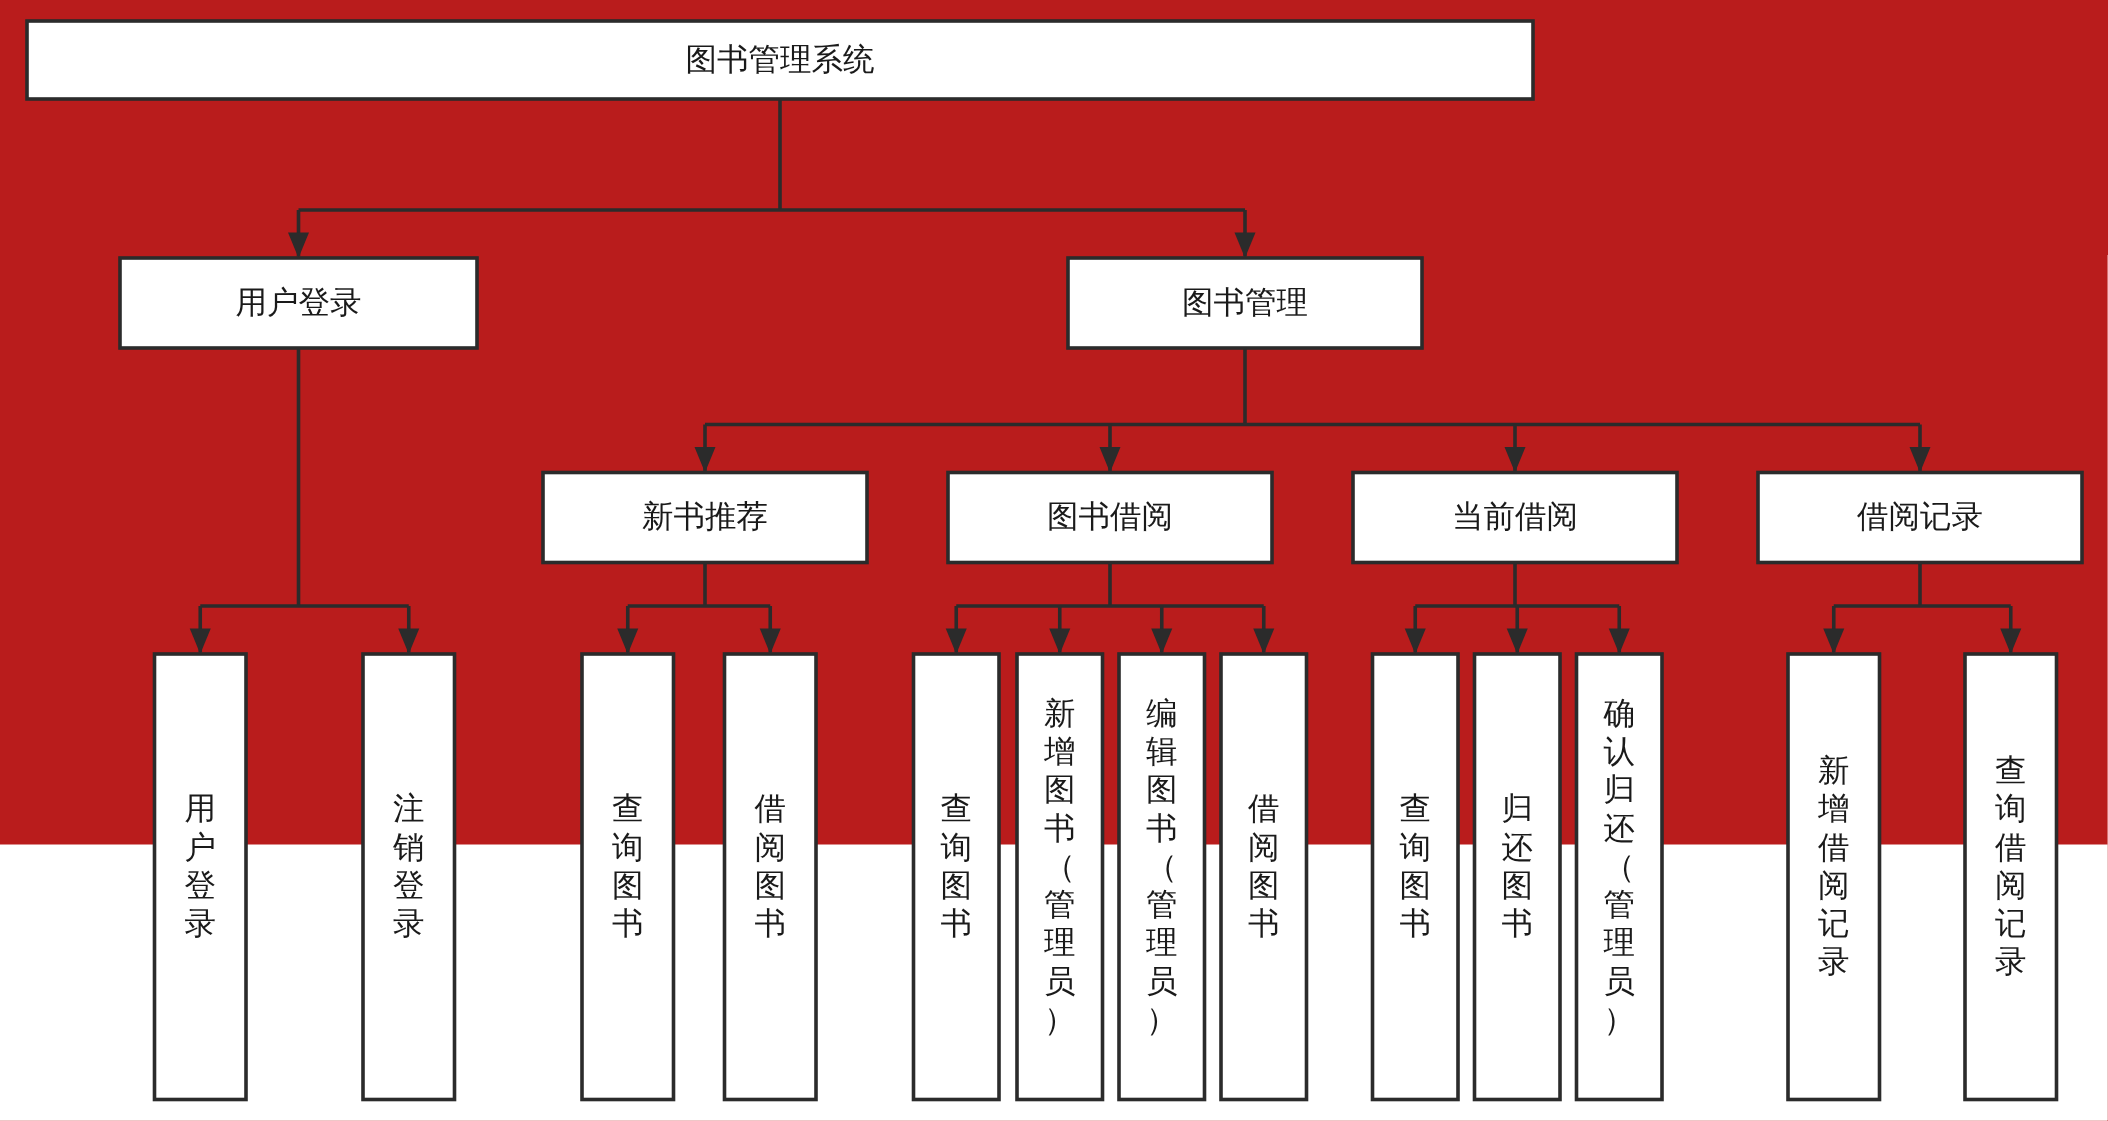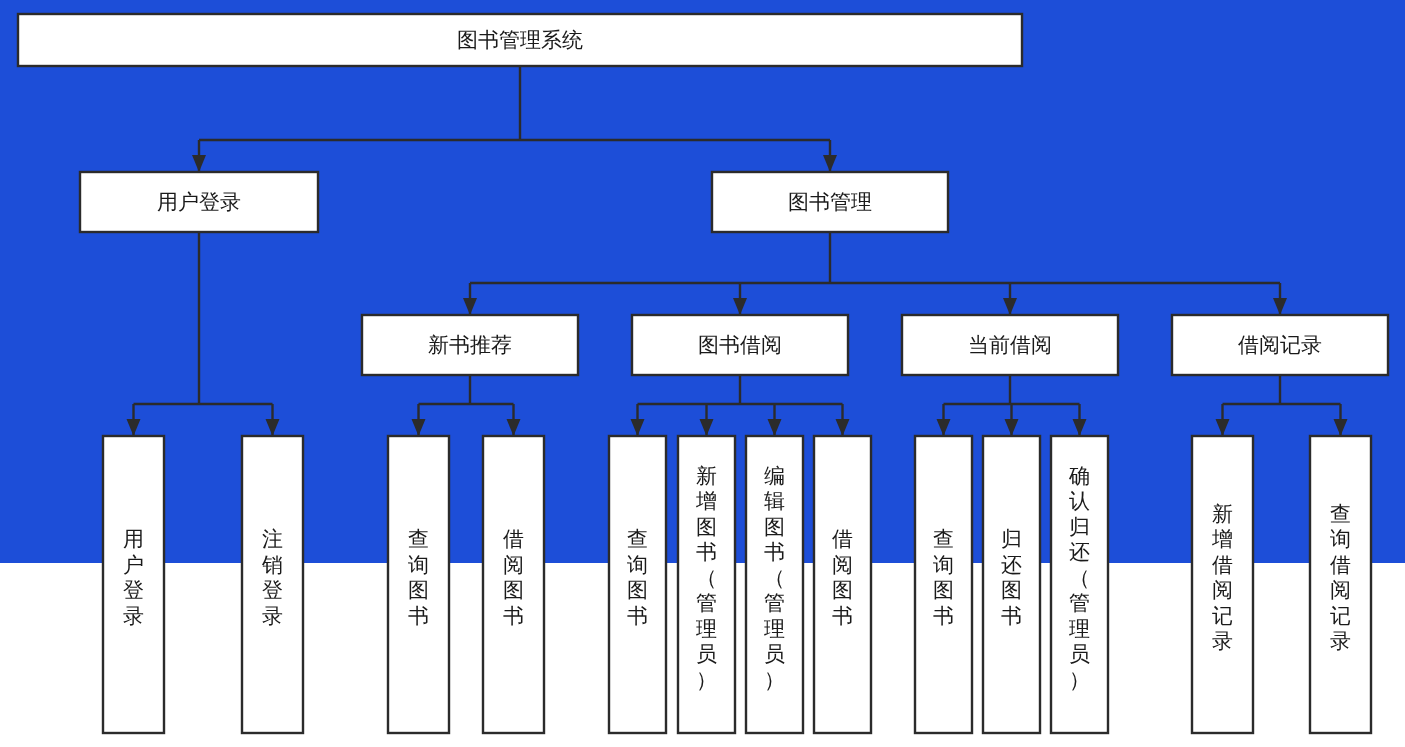--- a/index.html
+++ b/index.html
@@ -11,21 +11,21 @@
     width: 1405px;
     height: 747px;
     font-family: "Liberation Sans", "DejaVu Sans", sans-serif;
     overflow: hidden;
     position: relative;
   }
   #diagram-root {
     position: relative;
     width: 1405px;
     height: 563px;
-    background: #1d4ed8;
+    background: #b91c1c;
   }
   svg#chart-svg {
     position: absolute;
     top: 0;
     left: 0;
     width: 1405px;
     height: 747px;
     display: block;
   }
   .node-box {

